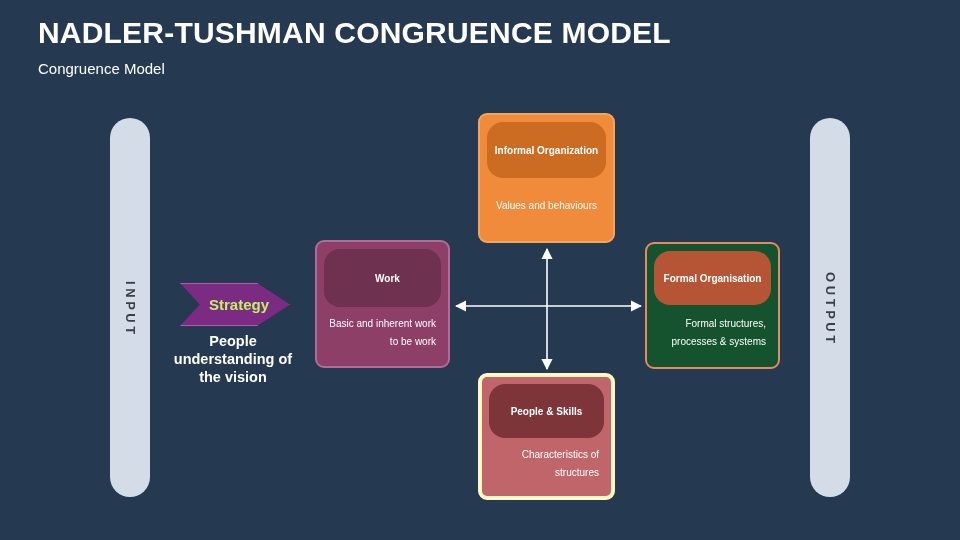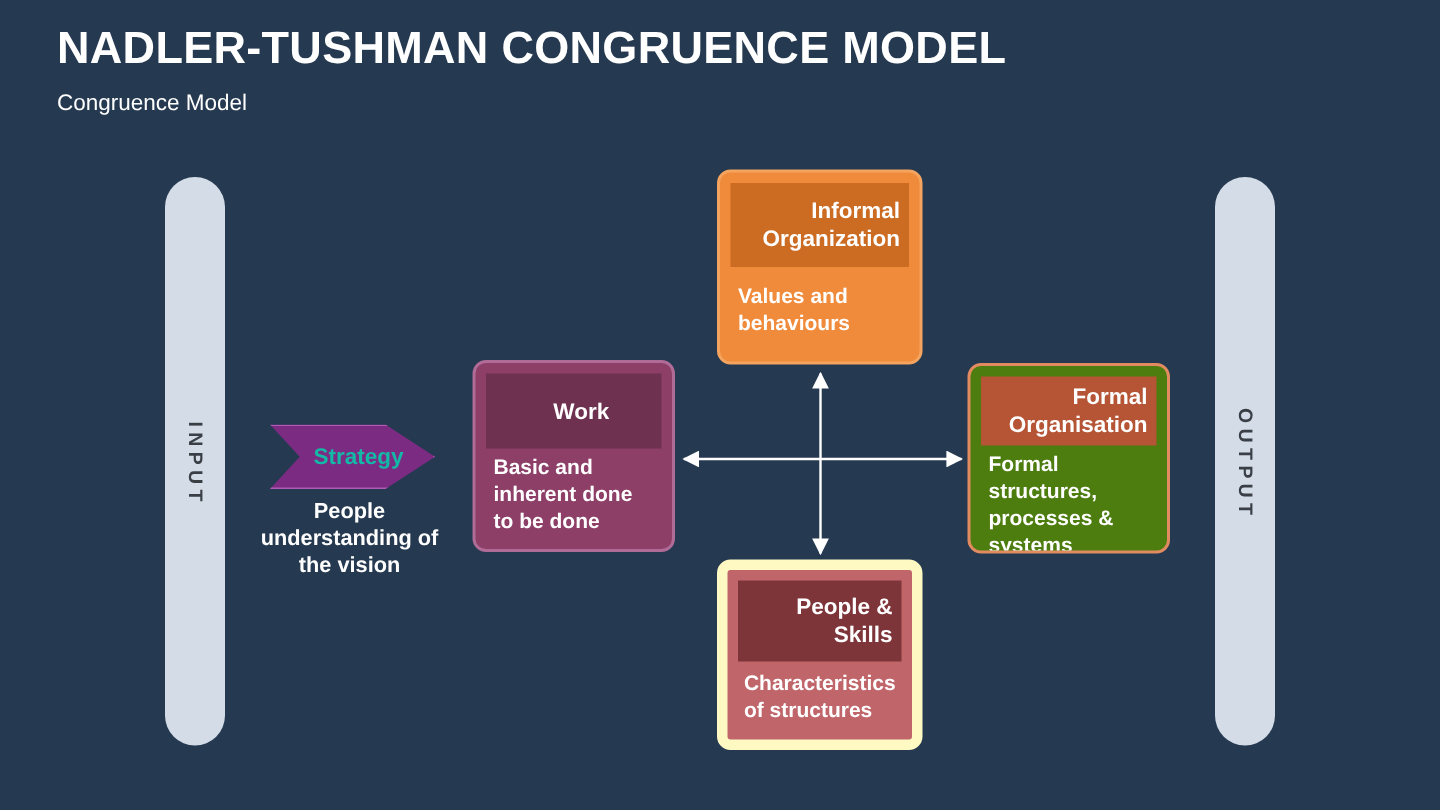--- a/index.html
+++ b/index.html
@@ -85,21 +85,21 @@
   #strategy-arrow .label {
     position: absolute;
     inset: 0;
     display: flex;
     align-items: center;
     justify-content: center;
     padding-left: 8px;
     box-sizing: border-box;
     font-size: 15px;
     font-weight: bold;
-    color: #14b8a6;
+    color: #bef264;
   }
   #strategy-caption {
     position: absolute;
     left: 163px;
     top: 332px;
     width: 140px;
     text-align: center;
     font-size: 14.5px;
     font-weight: bold;
     line-height: 18px;
@@ -110,40 +110,40 @@
   .box {
     position: absolute;
     box-sizing: border-box;
     border-radius: 9px;
     overflow: hidden;
     padding: 7px;
     display: flex;
     flex-direction: column;
   }
   .box .hdr {
-    border-radius: 0;
+    border-radius: 16px;
     display: flex;
     align-items: center;
     justify-content: center;
     text-align: right;
-    font-size: 15px;
+    font-size: 10px;
     font-weight: bold;
     line-height: 19px;
     color: #ffffff;
     padding: 4px 6px;
     box-sizing: border-box;
   }
   .box .body {
     flex: 1;
     display: flex;
     align-items: center;
     justify-content: center;
-    text-align: left;
-    font-size: 14px;
-    font-weight: bold;
+    text-align: right;
+    font-size: 10px;
+    font-weight: normal;
     line-height: 18px;
     color: #ffffff;
     padding: 3px 5px;
     box-sizing: border-box;
   }
 
   #box-work {
     left: 315px; top: 240px; width: 135px; height: 128px;
     background: #8d3f68;
     border: 2px solid #b06c96;
@@ -152,29 +152,29 @@
 
   #box-informal {
     left: 478px; top: 113px; width: 137px; height: 130px;
     background: #f08b3c;
     border: 2px solid #f5a45f;
   }
   #box-informal .hdr { background: #cc6b22; height: 56px; }
 
   #box-formal {
     left: 645px; top: 242px; width: 135px; height: 127px;
-    background: #4d7c0f;
+    background: #14532d;
     border: 2px solid #e28b60;
   }
   #box-formal .hdr { background: #b55535; height: 54px; }
 
   #box-people {
     left: 478px; top: 373px; width: 137px; height: 127px;
     background: #c0666a;
-    border: 7px solid #fef9c3;
+    border: 4px solid #fef9c3;
   }
   #box-people .hdr { background: #7e3539; height: 54px; }
 
   
   #connectors {
     position: absolute;
     left: 0; top: 0;
     width: 960px; height: 540px;
     pointer-events: none;
   }
@@ -196,21 +196,21 @@
   </div>
 
   <div id="strategy-arrow">
     <div class="shape"></div>
     <div class="label">Strategy</div>
   </div>
   <div id="strategy-caption">People understanding of the vision</div>
 
   <div class="box" id="box-work">
     <div class="hdr">Work</div>
-    <div class="body">Basic and inherent done to be done</div>
+    <div class="body">Basic and inherent work to be work</div>
   </div>
 
   <div class="box" id="box-informal">
     <div class="hdr">Informal Organization</div>
     <div class="body">Values and behaviours</div>
   </div>
 
   <div class="box" id="box-formal">
     <div class="hdr">Formal Organisation</div>
     <div class="body">Formal structures, processes &amp; systems</div>

